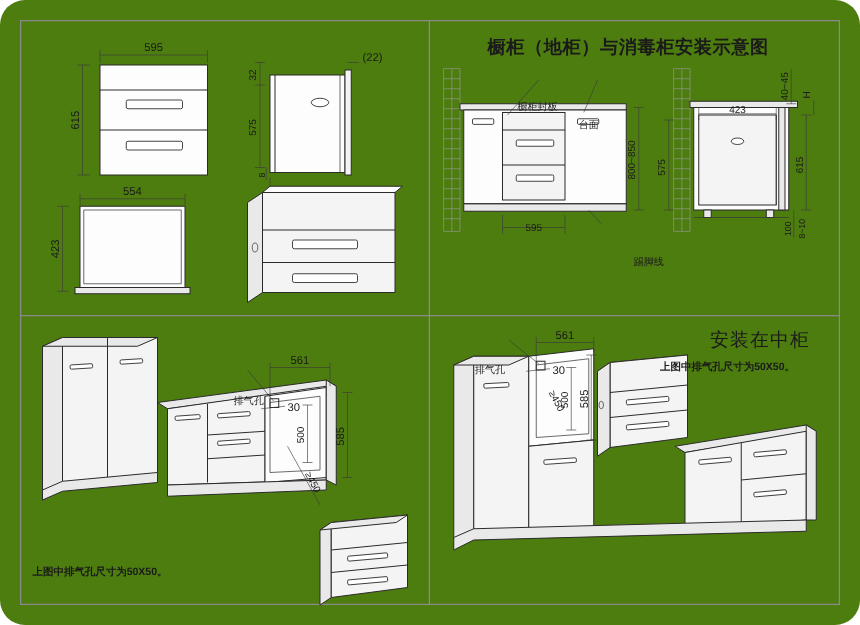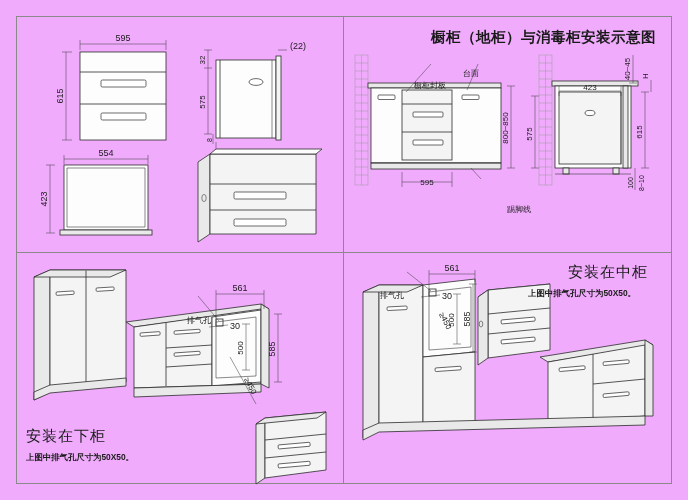--- a/index.html
+++ b/index.html
@@ -1,18 +1,18 @@
 <!DOCTYPE html>
 <html><head>
 <meta charset="utf-8">
 <style>
   html,body{margin:0;padding:0;background:#fff;}
   body{width:688px;height:500px;overflow:hidden;
        font-family:"Liberation Sans","DejaVu Sans",sans-serif;color:#1a1a1a;}
-  #sheet{position:relative;width:688px;height:500px;background:#f0abfc;}
+  #sheet{position:relative;width:688px;height:500px;background:#4d7c0f;border-radius:20px;}
 
   
   .frame{position:absolute;border:1px solid #8a8a8a;box-sizing:border-box;}
   .vdiv{position:absolute;width:1px;background:#8a8a8a;}
   .hdiv{position:absolute;height:1px;background:#8a8a8a;}
 
   svg{display:block;overflow:visible;}
   .ln{stroke:#2b2b2b;stroke-width:0.8;fill:none;}
   .ln-t{stroke:#3a3a3a;stroke-width:0.6;fill:none;}
   .dim{stroke:#3a3a3a;stroke-width:0.5;fill:none;}
@@ -113,21 +113,21 @@
       <polygon class="face2" points="194,138 300,138 300,218 194,218"></polygon>
       <line class="ln" x1="194" y1="168" x2="300" y2="168"></line>
       <line class="ln" x1="194" y1="194" x2="300" y2="194"></line>
       <polygon class="face" points="194,138 300,138 306,133 200,133"></polygon>
       <rect class="handle" x="218" y="176" width="52" height="7" rx="1.4"></rect>
       <rect class="handle" x="218" y="203" width="52" height="7" rx="1.4"></rect>
       <ellipse class="ln-t" cx="188" cy="182" rx="2.2" ry="3.6"></ellipse>
     </g>
   </svg>
 
-  <div class="title-cn" style="left:390px;top:28px;margin-left:41px;">橱柜（地柜）与消毒柜安装示意图</div>
+  <div class="title-cn" style="left:390px;top:28px;">橱柜（地柜）与消毒柜安装示意图</div>
 
   <svg style="position:absolute;left:345px;top:50px;" width="326" height="148">
 
     <g>
 
       <g>
         <rect class="brick" x="10" y="5" width="13" height="130"></rect>
         <line class="brick" x1="16.5" y1="5" x2="16.5" y2="135"></line>
         <line class="brick" x1="10" y1="13" x2="23" y2="13"></line>
         <line class="brick" x1="10" y1="21" x2="23" y2="21"></line>
@@ -234,21 +234,21 @@
       <text class="t d8" x="303" y="26" text-anchor="middle" transform="rotate(-90 303 26)">H</text>
 
       <line class="dim" x1="290" y1="118" x2="290" y2="140"></line>
       <text class="t d7" x="288" y="133" text-anchor="middle" transform="rotate(-90 288 133)">100</text>
 
       <text class="t d7" x="299" y="133" text-anchor="middle" transform="rotate(-90 299 133)">8~10</text>
     </g>
   </svg>
 
   <div class="lead" style="left:414px;top:56px;">橱柜封板</div>
-  <div class="lead" style="left:463px;top:44px;">台面</div>
+  <div class="lead" style="left:463px;top:70px;">台面</div>
   <div class="lead" style="left:507px;top:180px;">踢脚线</div>
 
 
   <svg style="position:absolute;left:16px;top:252px;" width="327" height="232">
 
     <g>
       <polygon class="face3" points="18,25 34,18 34,140 18,148"></polygon>
       <polygon class="face2" points="34,18 110,18 110,130 34,140"></polygon>
       <polygon class="face" points="18,25 110,18 110,22 18,29" opacity="0"></polygon>
       <polygon class="face3" points="18,25 34,18 110,18 94,25"></polygon>
@@ -314,21 +314,20 @@
 
       <line class="dim" x1="214" y1="105" x2="240" y2="152"></line>
       <text class="t d8" x="232" y="135" text-anchor="middle" transform="rotate(62 232 135)">≥450</text>
 
       <line class="dim" x1="203" y1="69" x2="182" y2="44"></line>
     </g>
   </svg>
 
   <div class="lead" style="left:187px;top:291px;">排气孔</div>
 
-  <div class="cap-big" style="left:26px;top:427px;">安装在下柜</div>
   <div class="cap-sm" style="left:26px;top:452px;">上图中排气孔尺寸为50X50。</div>
 
   <svg style="position:absolute;left:345px;top:252px;" width="327" height="232">
 
     <g>
       <polygon class="face3" points="18,40 34,33 34,178 18,186"></polygon>
       <polygon class="face2" points="34,33 78,33 78,172 34,178"></polygon>
       <polygon class="face3" points="18,40 34,33 78,33 62,40"></polygon>
       <rect class="handle" x="42" y="55" width="20" height="3.6" rx="1" transform="rotate(-3 42 55)"></rect>
     </g>

